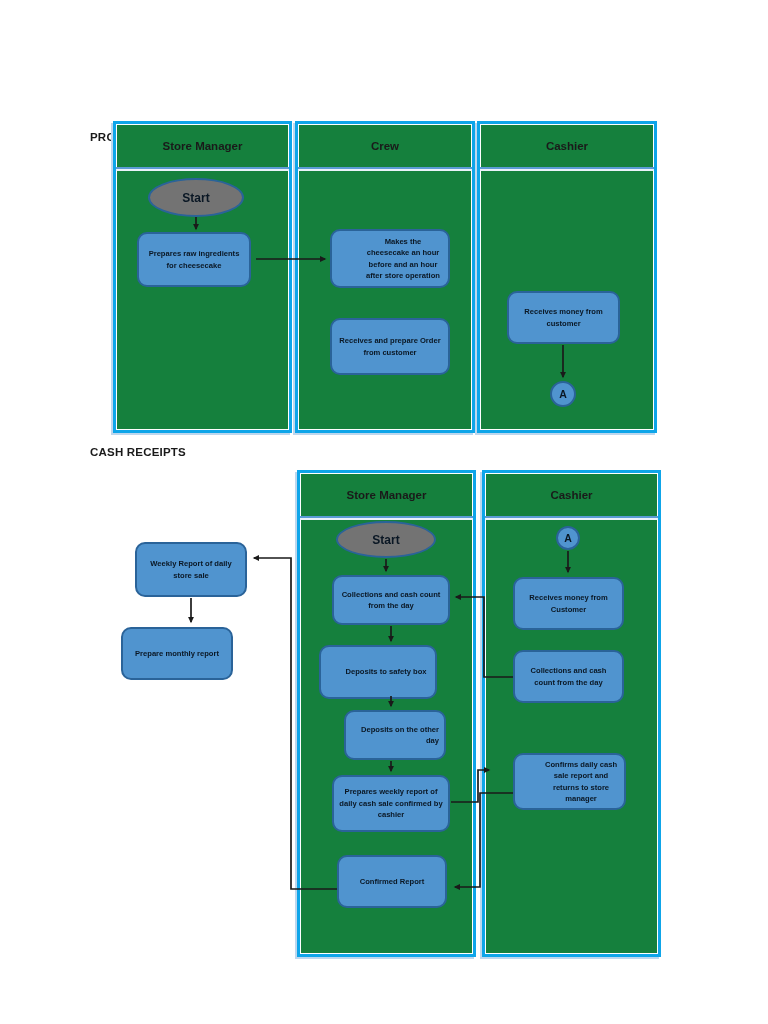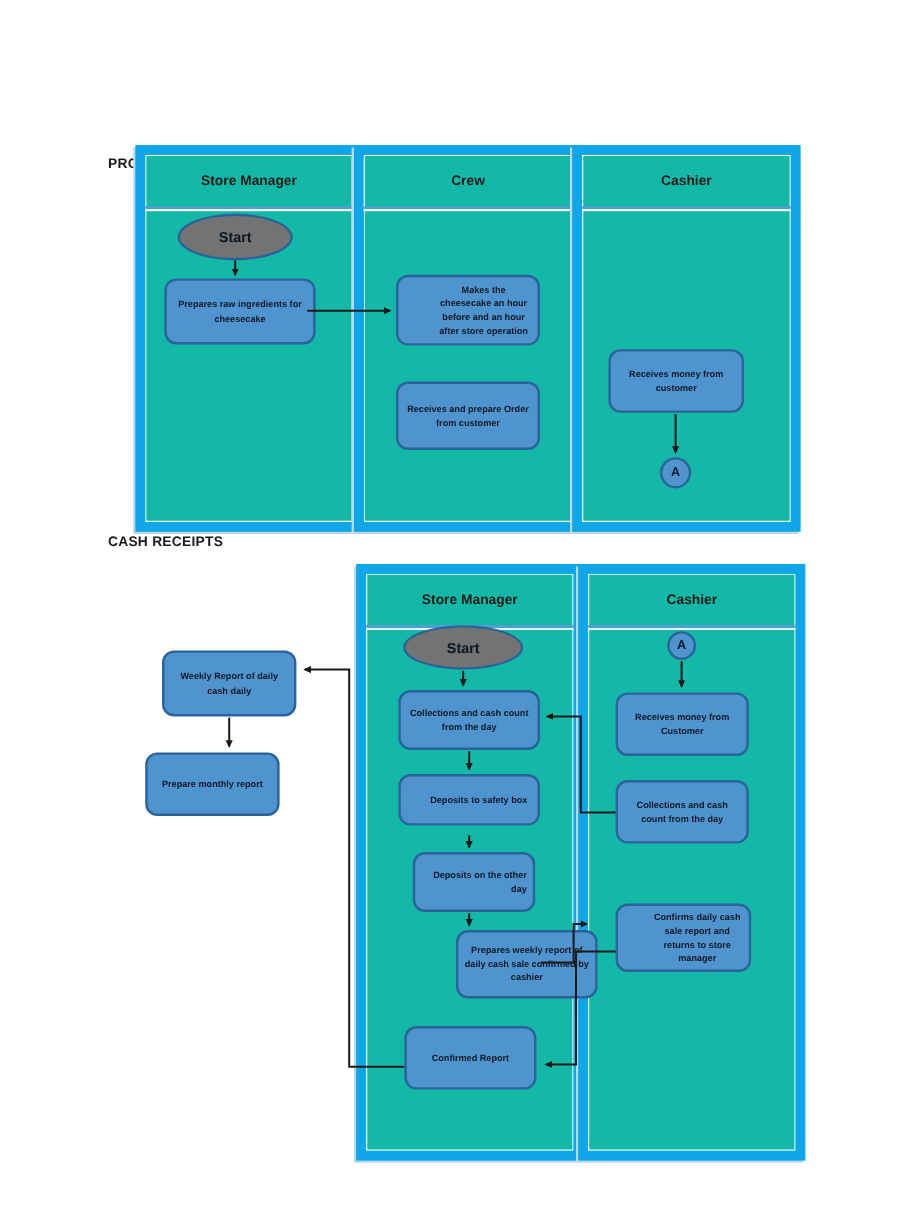--- a/index.html
+++ b/index.html
@@ -4,21 +4,21 @@
 <style>
   html,body{margin:0;padding:0;background:#ffffff;}
   #page{
     position:relative;width:768px;height:1024px;background:#ffffff;overflow:hidden;
     font-family:"Liberation Sans","DejaVu Sans",sans-serif;color:#101820;
   }
   .section-title{
     position:absolute;font-size:11.5px;font-weight:700;color:#1a1a1a;letter-spacing:.2px;
   }
   .lane{
-    position:absolute;background:#14b8a6;border:8px solid #0ea5e9;
+    position:absolute;background:#15803d;border:3px solid #0ea5e9;
     box-shadow:-2px 2px 0 0 #bdd7ee, inset 0 0 0 1px #ffffff;
   }
   .lane-header{
     height:43px;border-bottom:2px solid #5b9bd5;display:flex;align-items:center;justify-content:center;
     font-size:11.5px;font-weight:700;color:#1a1a1a;box-shadow:0 2px 0 0 #eaf2fa;
   }
   .node{
     position:absolute;background:#5094cf;border:2px solid #2a6399;border-radius:10px;
     display:flex;align-items:center;justify-content:center;text-align:center;
     font-size:7.6px;font-weight:700;color:#0a1724;line-height:1.5;padding:2px 5px;box-sizing:border-box;
@@ -34,38 +34,38 @@
     font-size:10.5px;font-weight:700;color:#0a1724;box-sizing:border-box;
   }
   #arrow-layer{position:absolute;left:0;top:0;width:768px;height:1024px;pointer-events:none;}
 
   
   #p-lane-storemanager{left:113px;top:121px;width:173px;height:306px;}
   #p-lane-crew{left:295px;top:121px;width:174px;height:306px;}
   #p-lane-cashier{left:477px;top:121px;width:174px;height:306px;}
   #p-title{left:90px;top:93px;margin-top:38px;}
   #p-start{left:148px;top:178px;width:96px;height:39px;}
-  #p-prepares{left:137px;top:232px;width:126px;height:55px;}
+  #p-prepares{left:137px;top:232px;width:114px;height:55px;}
   #p-makes{left:330px;top:229px;width:120px;height:59px;padding-left:31px;}
   #p-order{left:330px;top:318px;width:120px;height:57px;}
   #p-money{left:507px;top:291px;width:113px;height:53px;}
   #p-conn-a{left:550px;top:381px;width:26px;height:26px;}
 
   
   #c-title{left:90px;top:446px;}
   #c-lane-bookkeeper{left:105px;top:470px;width:182px;height:481px;}
   #c-lane-storemanager{left:297px;top:470px;width:173px;height:481px;}
   #c-lane-cashier{left:482px;top:470px;width:173px;height:481px;}
   #c-weekly{left:135px;top:542px;width:112px;height:55px;}
   #c-monthly{left:121px;top:627px;width:112px;height:53px;}
   #c-start{left:336px;top:521px;width:100px;height:37px;}
   #c-collections-sm{left:332px;top:575px;width:118px;height:50px;}
-  #c-safety{left:332px;top:645px;width:118px;height:43px;padding-left:21px;}
+  #c-safety{left:319px;top:645px;width:118px;height:54px;padding-left:21px;}
   #c-other{left:344px;top:710px;width:102px;height:50px;text-align:right;}
-  #c-prepweekly{left:332px;top:775px;width:118px;height:57px;margin-left:48px;}
+  #c-prepweekly{left:332px;top:775px;width:118px;height:57px;}
   #c-confirmed{left:337px;top:855px;width:110px;height:53px;}
   #c-conn-a{left:556px;top:526px;width:24px;height:24px;}
   #c-money{left:513px;top:577px;width:111px;height:53px;}
   #c-collections-cashier{left:513px;top:650px;width:111px;height:53px;}
   #c-confirms{left:513px;top:753px;width:113px;height:57px;padding-left:28px;}
 </style>
 </head>
 <body>
 
 <div id="page">
@@ -91,21 +91,21 @@
 
   <div class="section-title" id="c-title">CASH RECEIPTS</div>
 
   <div class="lane" id="c-lane-storemanager">
     <div class="lane-header">Store Manager</div>
   </div>
   <div class="lane" id="c-lane-cashier">
     <div class="lane-header">Cashier</div>
   </div>
 
-  <div class="node" id="c-weekly">Weekly Report of daily cash daily</div>
+  <div class="node" id="c-weekly">Weekly Report of daily store sale</div>
   <div class="node" id="c-monthly">Prepare monthly report</div>
   <div class="ellipse" id="c-start">Start</div>
   <div class="node" id="c-collections-sm">Collections and cash count from the day</div>
   <div class="node" id="c-safety">Deposits to safety box</div>
   <div class="node" id="c-other">Deposits on the other day</div>
   <div class="node" id="c-prepweekly">Prepares weekly report of daily cash sale confirmed by cashier</div>
   <div class="node" id="c-confirmed">Confirmed Report</div>
   <div class="connector-circle" id="c-conn-a">A</div>
   <div class="node" id="c-money">Receives money from Customer</div>
   <div class="node" id="c-collections-cashier">Collections and cash count from the day</div>

